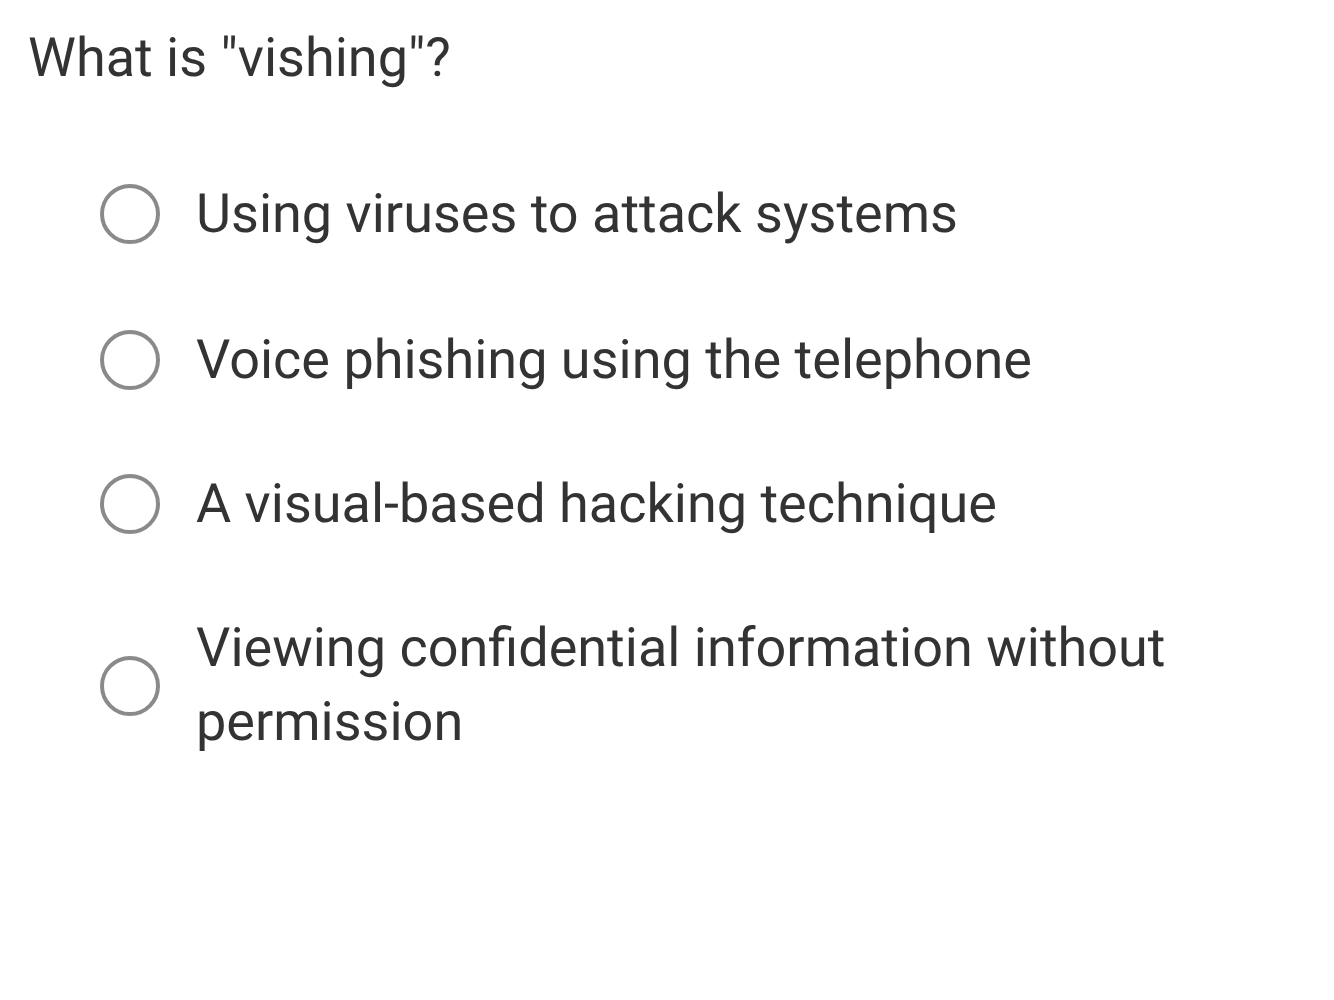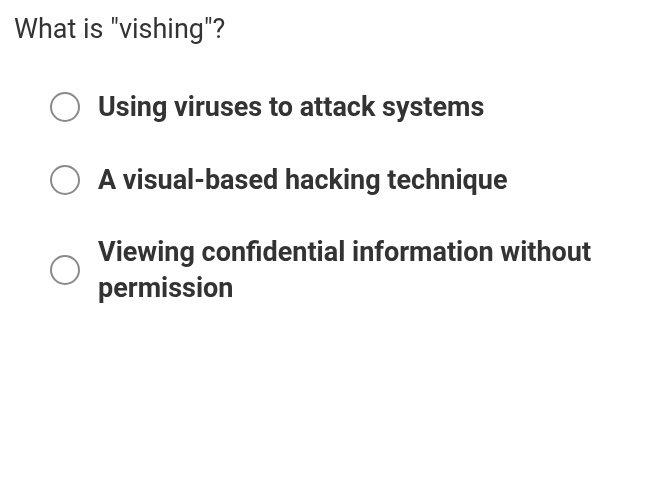--- a/index.html
+++ b/index.html
@@ -34,36 +34,40 @@
       width: 30px;
       height: 30px;
       min-width: 30px;
       border: 2.5px solid #8a8a8a;
       border-radius: 50%;
       margin-right: 18px;
       flex-shrink: 0;
     }
     .option-label {
       font-size: 27px;
-      font-weight: 700;
+      font-weight: 400;
       color: #333;
       line-height: 1.35;
     }
   </style>
 </head>
 <body>
 
 <div class="question">What is "vishing"?</div>
 
 <div class="options">
   <div class="option">
     <div class="radio"></div>
     <div class="option-label">Using viruses to attack systems</div>
   </div>
   <div class="option">
     <div class="radio"></div>
+    <div class="option-label">Voice phishing using the telephone</div>
+  </div>
+  <div class="option">
+    <div class="radio"></div>
     <div class="option-label">A visual-based hacking technique</div>
   </div>
   <div class="option">
     <div class="radio"></div>
     <div class="option-label">Viewing confidential information without permission</div>
   </div>
 </div>
 
 </body></html>

